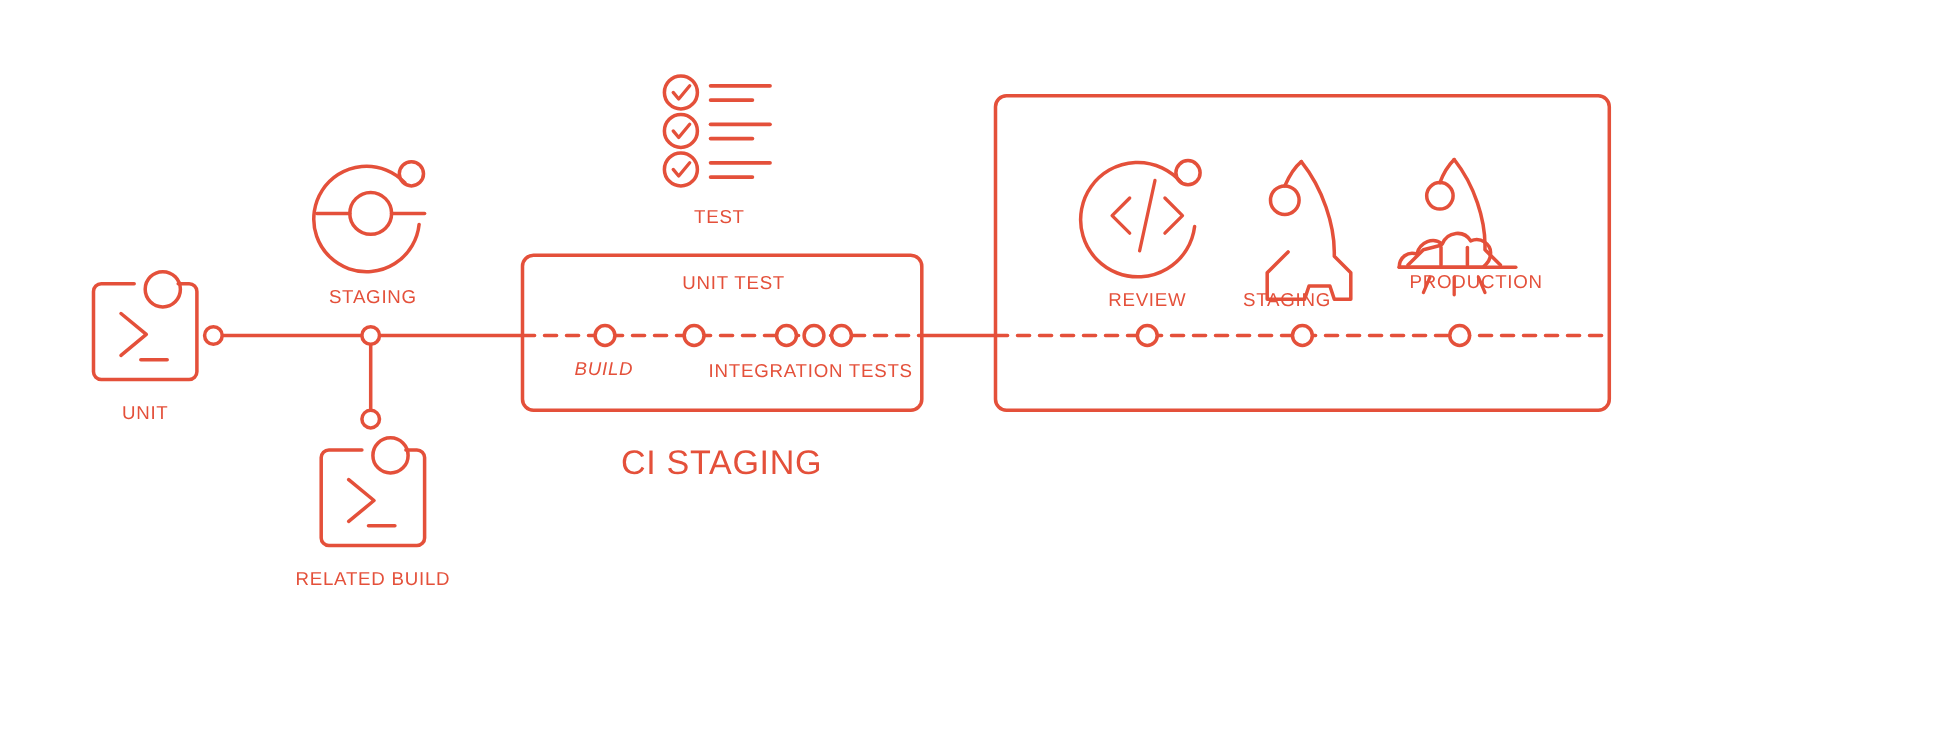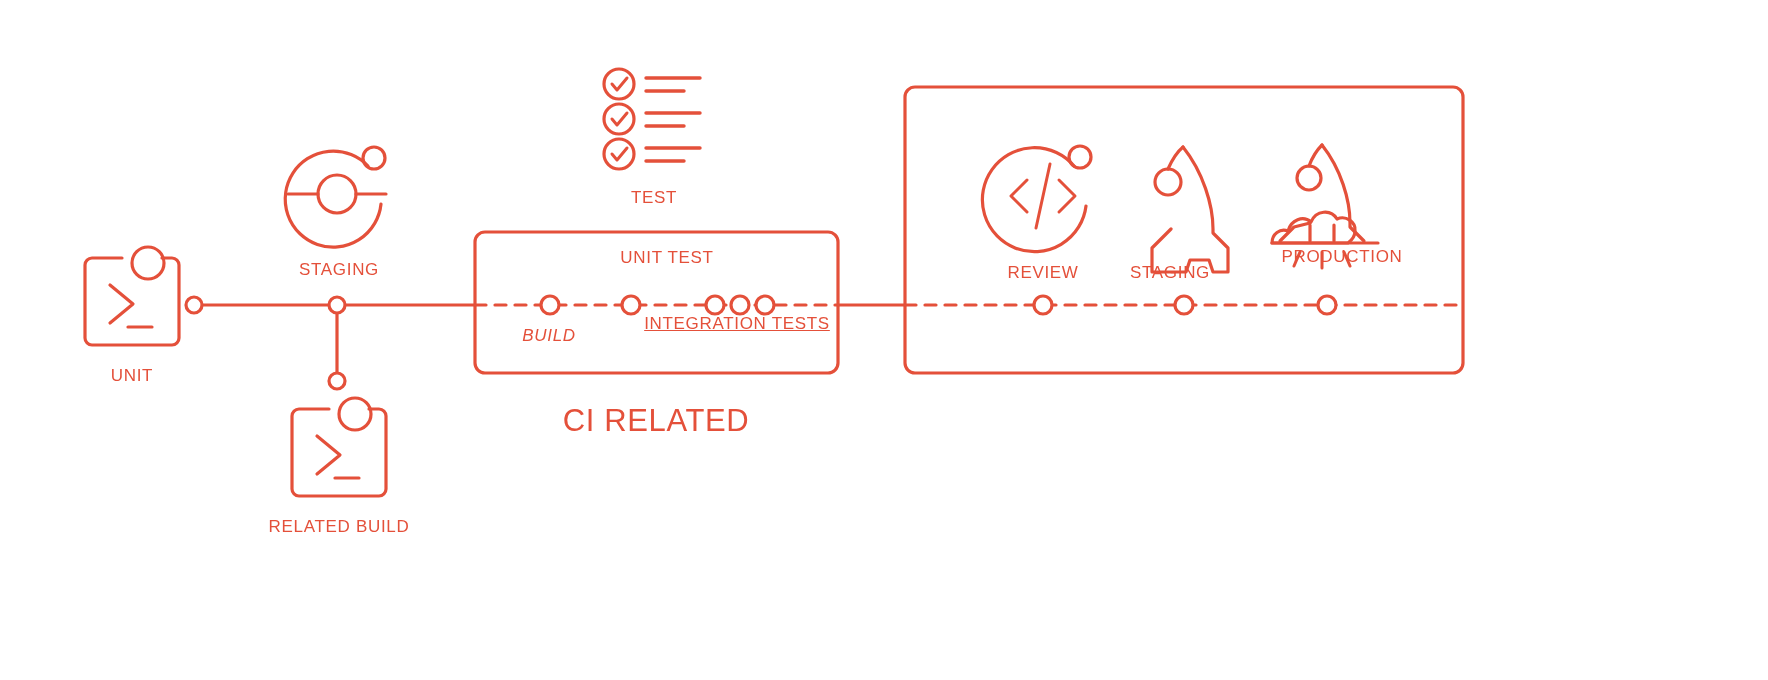--- a/index.html
+++ b/index.html
@@ -141,24 +141,24 @@
   <div class="lbl lbl-sm ctr" style="left:339px;top:260px;">STAGING</div>
 
   <div class="lbl lbl-sm ctr" style="left:339px;top:517px;">RELATED BUILD</div>
 
   <div class="lbl lbl-sm ctr" style="left:654px;top:188px;">TEST</div>
 
   <div class="lbl lbl-sm ctr" style="left:631px;top:248px;margin-left:36px;">UNIT TEST</div>
 
   <div class="lbl lbl-sm ctr" style="left:549px;top:326px;font-style:italic;">BUILD</div>
 
-  <div class="lbl lbl-sm ctr" style="left:737px;top:314px;text-decoration:underline;">INTEGRATION TESTS</div>
+  <div class="lbl lbl-sm ctr" style="left:737px;top:328px;">INTEGRATION TESTS</div>
 
   <div class="lbl lbl-sm ctr" style="left:1043px;top:263px;">REVIEW</div>
 
   <div class="lbl lbl-sm ctr" style="left:1170px;top:263px;">STAGING</div>
 
   <div class="lbl lbl-sm ctr" style="left:1324px;top:247px;margin-left:18px;">PRODUCTION</div>
 
-  <div class="lbl lbl-xl ctr" style="left:656px;top:403px;">CI RELATED</div>
+  <div class="lbl lbl-xl ctr" style="left:656px;top:403px;">CI STAGING</div>
 
 
 </div>
 
 </body></html>

